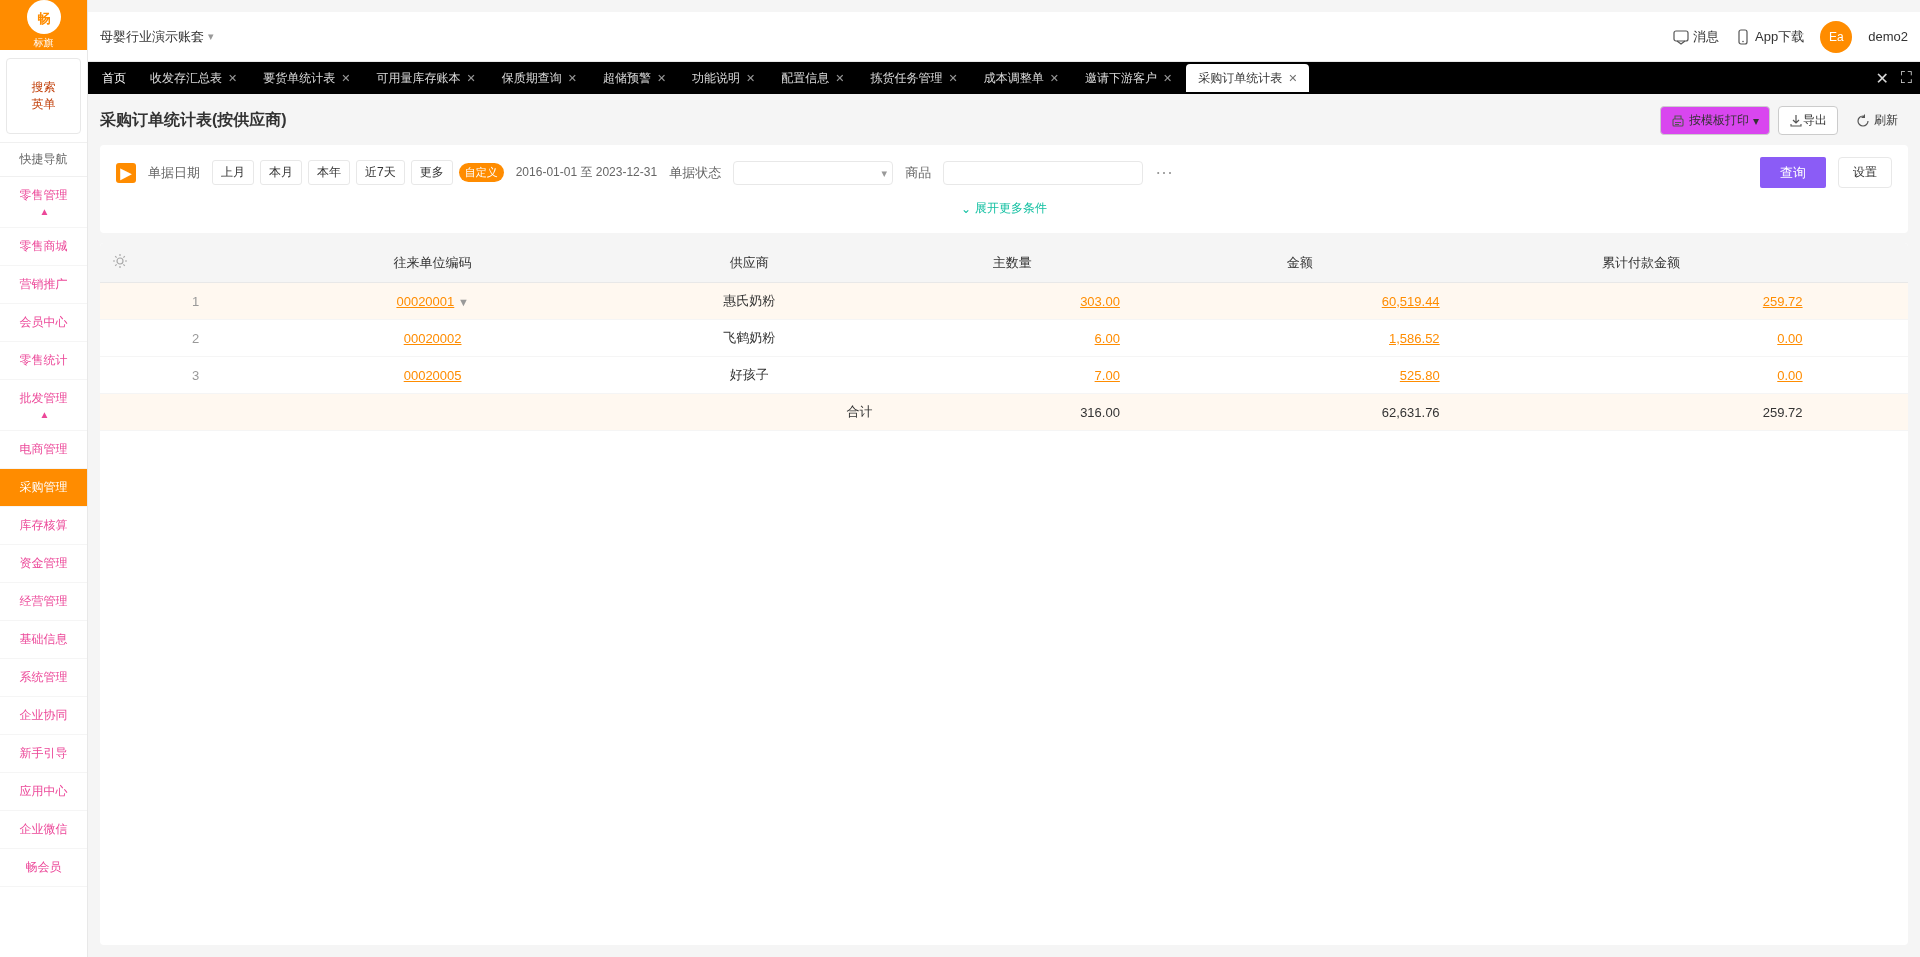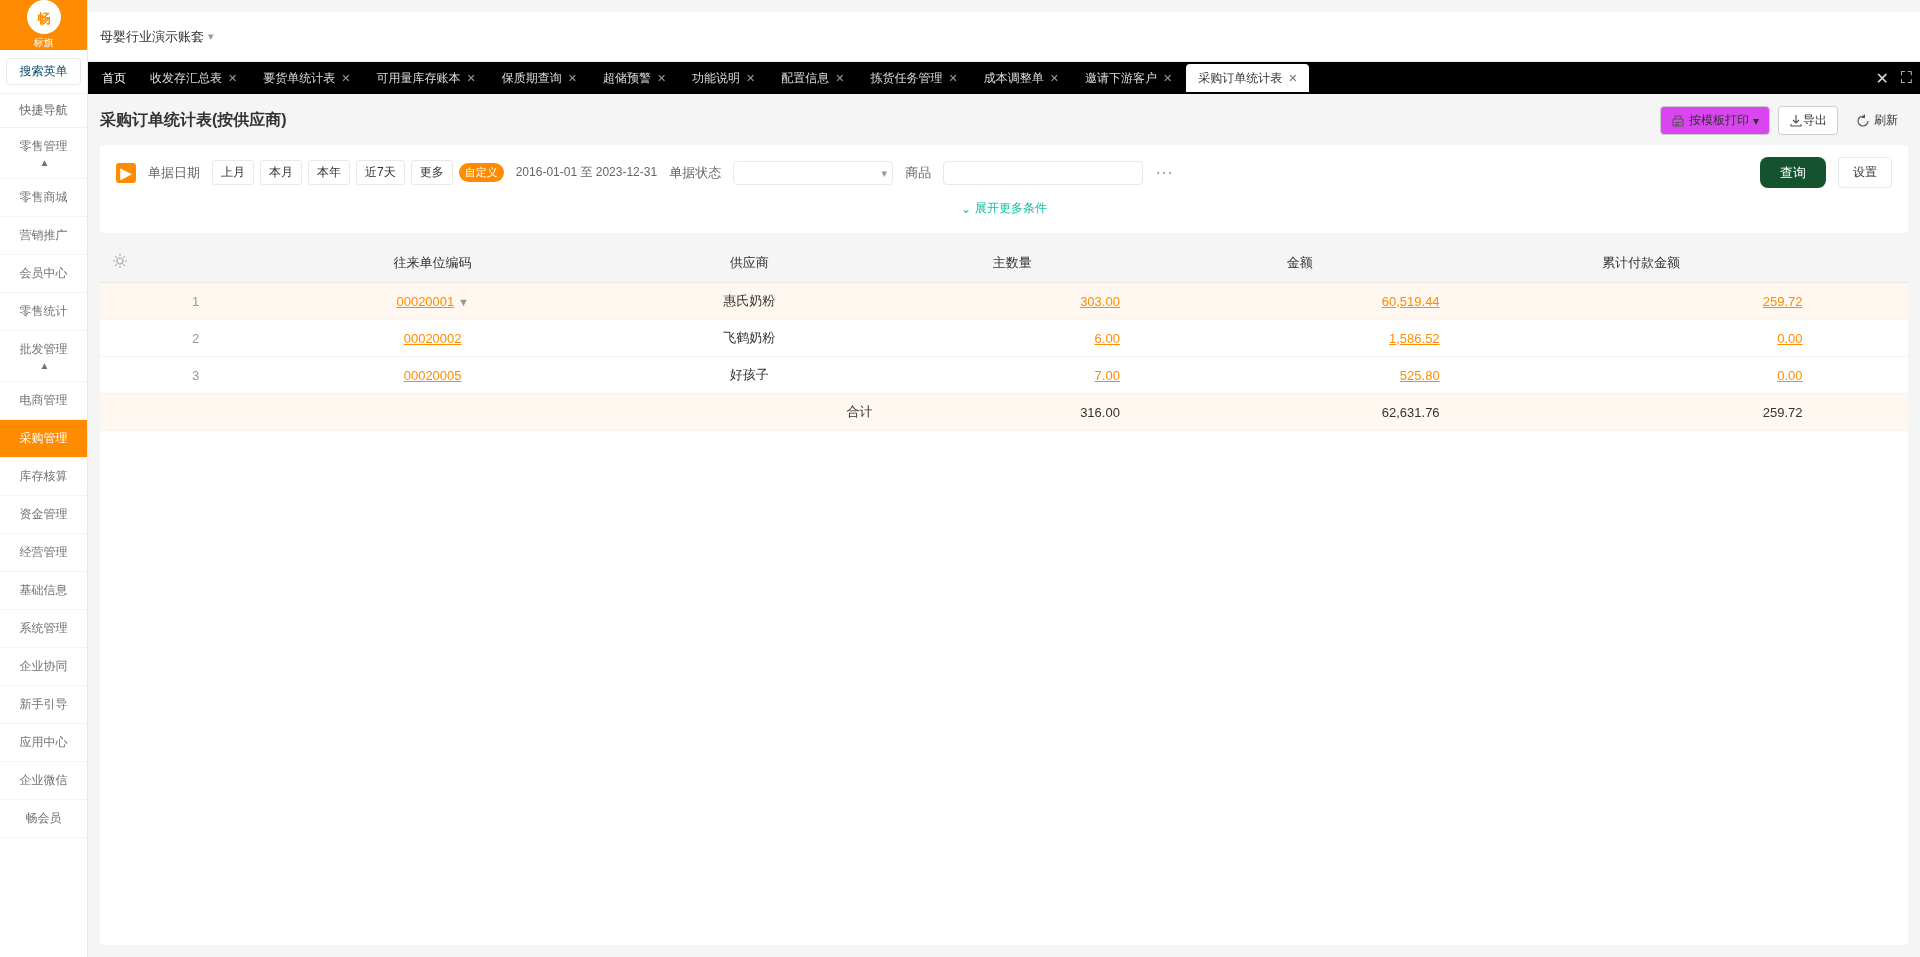--- a/index.html
+++ b/index.html
@@ -4,22 +4,22 @@
   <style>
     * { box-sizing: border-box; margin: 0; padding: 0; }
     body { font-family: 'Microsoft YaHei', Arial, sans-serif; font-size: 13px; background: #f5f5f5; display: flex; height: 957px; overflow: hidden; }
 
     
     .sidebar { width: 88px; background: #fff; display: flex; flex-direction: column; border-right: 1px solid #e8e8e8; flex-shrink: 0; }
     .sidebar-logo { height: 50px; background: #ff8c00; display: flex; align-items: center; justify-content: center; flex-direction: column; }
     .sidebar-logo .logo-icon { width: 36px; height: 36px; }
     .sidebar-logo .logo-text { color: #fff; font-size: 10px; margin-top: 2px; }
     .sidebar-search { padding: 8px 6px; border-bottom: 1px solid #f0f0f0; }
-    .sidebar-search .search-btn { width: 100%; background: none; border: 1px solid #e8e8e8; border-radius: 4px; padding: 4px; cursor: pointer; font-size: 12px; color: #0c4a6e; text-align: center; }
-    .sidebar-nav-item { padding: 10px 4px; text-align: center; cursor: pointer; font-size: 12px; color: #737373; border-bottom: 1px solid #f5f5f5; display: flex; flex-direction: column; align-items: center; gap: 2px; }
+    .sidebar-search .search-btn { width: 100%; background: none; border: 1px solid #e8e8e8; border-radius: 4px; padding: 20px; cursor: pointer; font-size: 12px; color: #c2410c; text-align: center; }
+    .sidebar-nav-item { padding: 10px 4px; text-align: center; cursor: pointer; font-size: 12px; color: #ec4899; border-bottom: 1px solid #f5f5f5; display: flex; flex-direction: column; align-items: center; gap: 2px; }
     .sidebar-nav-item.active { background: #ff8c00; color: #fff; }
     .nav-arrow { font-size: 10px; margin-left: 2px; }
     .sidebar-quick { padding: 8px 6px; border-bottom: 1px solid #f0f0f0; }
     .sidebar-quick span { display: block; text-align: center; font-size: 12px; color: #666; cursor: pointer; }
 
     
     .main { flex: 1; display: flex; flex-direction: column; overflow: hidden; margin-top: 12px; }
 
     
     .topbar { height: 50px; background: #fff; border-bottom: 1px solid #e8e8e8; display: flex; align-items: center; padding: 0 12px; gap: 8px; }
@@ -55,21 +55,21 @@
     .filter-row { display: flex; align-items: center; gap: 12px; flex-wrap: wrap; }
     .filter-label { font-size: 13px; color: #666; white-space: nowrap; }
     .filter-dates { display: flex; align-items: center; gap: 6px; }
     .filter-date-btn { padding: 3px 8px; border-radius: 3px; border: 1px solid #e8e8e8; background: #fff; font-size: 12px; cursor: pointer; color: #333; }
     .filter-date-custom { display: inline-flex; align-items: center; padding: 2px 6px; border-radius: 10px; background: #ff8c00; color: #fff; font-size: 11px; cursor: pointer; }
     .filter-date-range { font-size: 12px; color: #666; }
     .filter-select { border: 1px solid #e8e8e8; border-radius: 4px; padding: 4px 24px 4px 8px; font-size: 12px; color: #333; background: #fff; cursor: pointer; appearance: none; min-width: 160px; position: relative; }
     .filter-select-wrap { position: relative; display: inline-block; }
     .filter-select-wrap::after { content: '▾'; position: absolute; right: 6px; top: 50%; transform: translateY(-50%); color: #999; pointer-events: none; font-size: 11px; }
     .filter-input { border: 1px solid #e8e8e8; border-radius: 4px; padding: 4px 8px; font-size: 12px; color: #333; background: #fff; min-width: 200px; }
-    .btn-query { background: #14532d; color: #fff; border: none; border-radius: 8px; padding: 6px 20px; font-size: 13px; cursor: pointer; }
+    .btn-query { background: #8b5cf6; color: #fff; border: none; border-radius: 2px; padding: 6px 20px; font-size: 13px; cursor: pointer; }
     .btn-settings { border: 1px solid #e8e8e8; background: #fff; border-radius: 4px; padding: 6px 14px; font-size: 12px; cursor: pointer; color: #333; margin-left: 4px; }
     .expand-more { color: #13c0a2; font-size: 12px; cursor: pointer; display: flex; align-items: center; gap: 4px; justify-content: center; padding: 4px 0; }
 
     
     .table-wrap { background: #fff; border-radius: 4px; flex: 1; overflow: auto; }
     table { width: 100%; border-collapse: collapse; }
     thead tr { background: #f5f5f5; }
     th { padding: 10px 12px; text-align: center; font-size: 13px; color: #333; font-weight: 500; border-bottom: 1px solid #e8e8e8; white-space: nowrap; }
     td { padding: 9px 12px; text-align: center; font-size: 13px; color: #333; border-bottom: 1px solid #f5f5f5; }
     tr.row-highlight { background: #fff8f0; }
@@ -158,20 +158,40 @@
     </div>
   </div>
 </div>
 
 <div class="main">
 
   <div class="topbar">
     <div class="topbar-selector">
       <span>母婴行业演示账套</span>
       <span class="arrow">▾</span>
+    </div>
+    <div class="topbar-right">
+      <div class="topbar-msg">
+        <svg width="16" height="16" viewBox="0 0 16 16">
+            <rect x="1" y="2" width="14" height="10" rx="2" fill="none" stroke="#555" stroke-width="1.2"></rect>
+            <path d="M4 12 L8 15 L12 12" fill="none" stroke="#555" stroke-width="1.2"></path>
+          </svg>
+        <span>消息</span>
+      </div>
+      <div class="topbar-app">
+        <svg width="16" height="16" viewBox="0 0 16 16">
+            <rect x="4" y="1" width="8" height="14" rx="2" fill="none" stroke="#555" stroke-width="1.2"></rect>
+            <circle cx="8" cy="12.5" r="0.8" fill="#555"></circle>
+          </svg>
+        <span>App下载</span>
+      </div>
+      <div class="topbar-avatar">
+        <span>Ea</span>
+      </div>
+      <span class="topbar-username">demo2</span>
     </div>
   </div>
 
   <div class="tabbar">
     <span class="tab-home tab-item">首页</span>
     <div class="tab-item">
       <span>收发存汇总表</span>
       <span class="tab-close">✕</span>
     </div>
     <div class="tab-item">

